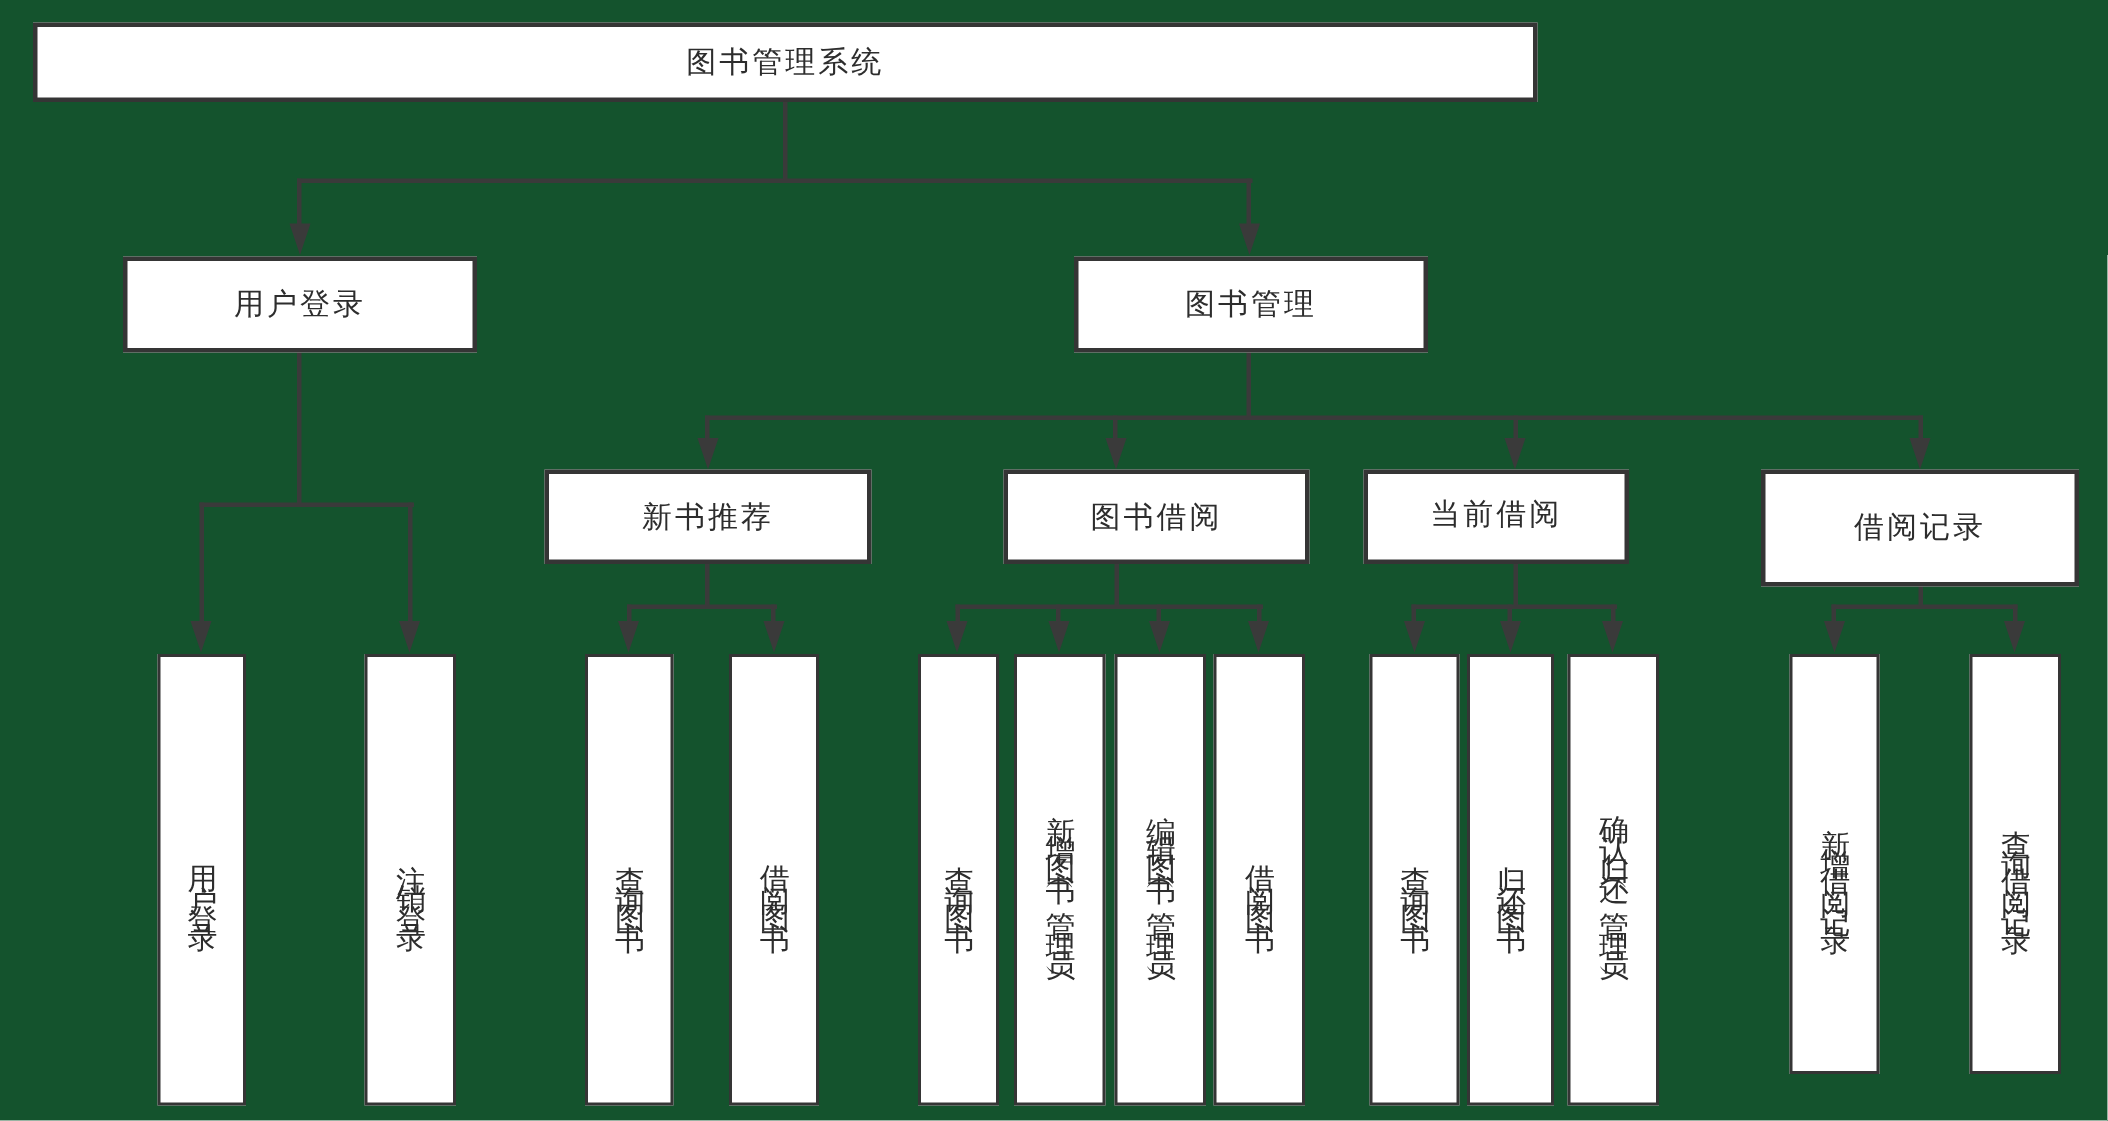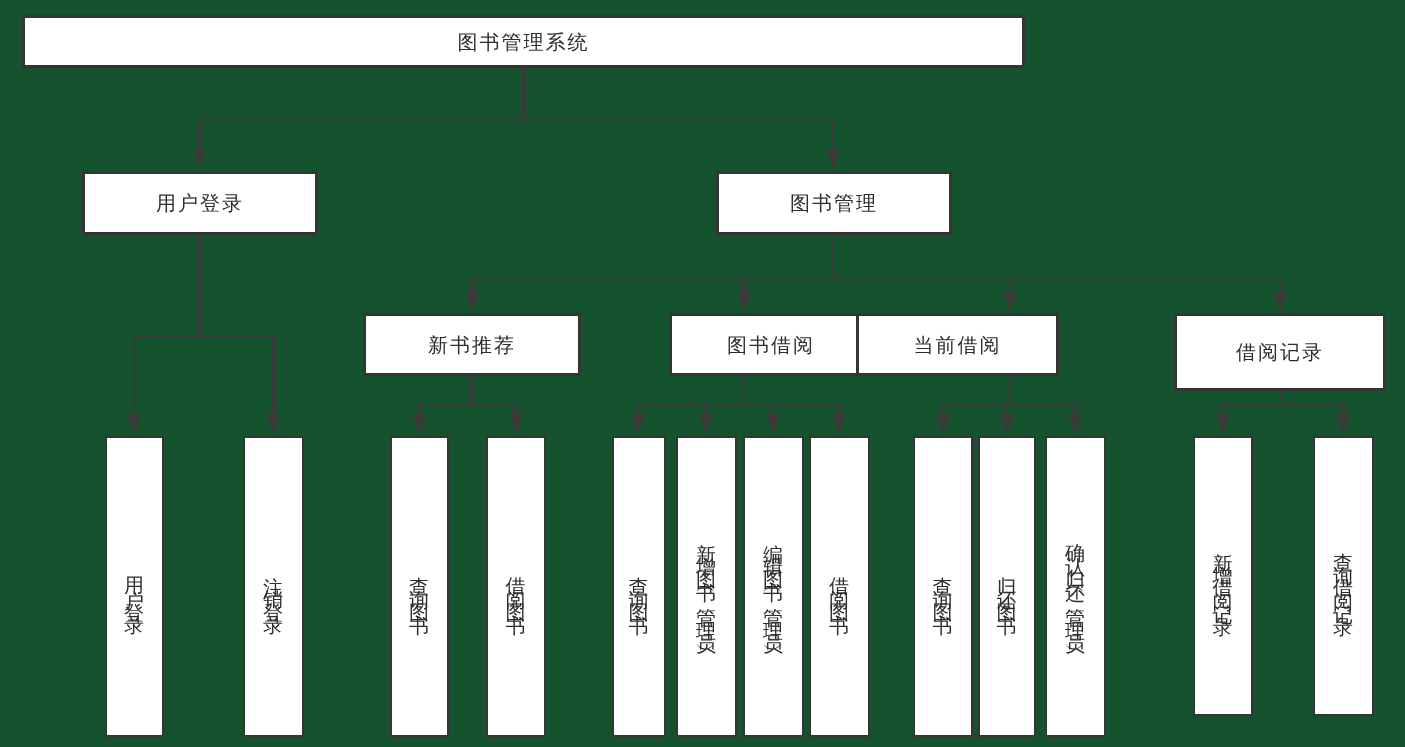--- a/index.html
+++ b/index.html
@@ -106,21 +106,21 @@
   <div class="box" style="left:716px;top:171px;width:236px;height:64px;">
     <span>图书管理</span>
   </div>
 
   <div class="box" style="left:363px;top:313px;width:218px;height:63px;">
     <span>新书推荐</span>
   </div>
   <div class="box" style="left:637px;top:313px;width:204px;height:63px;margin-left:32px;">
     <span>图书借阅</span>
   </div>
-  <div class="box" style="left:856px;top:313px;width:203px;height:63px;">
+  <div class="box" style="left:909px;top:313px;width:177px;height:63px;font-family:Liberation Mono, monospace;">
     <span>当前借阅</span>
   </div>
   <div class="box" style="left:1174px;top:313px;width:212px;height:78px;">
     <span>借阅记录</span>
   </div>
 
   <div class="vbox" style="left:105px;top:436px;width:59px;height:301px;">
     <span class="vtext">用户登录</span>
   </div>
   <div class="vbox" style="left:243px;top:436px;width:61px;height:301px;">

